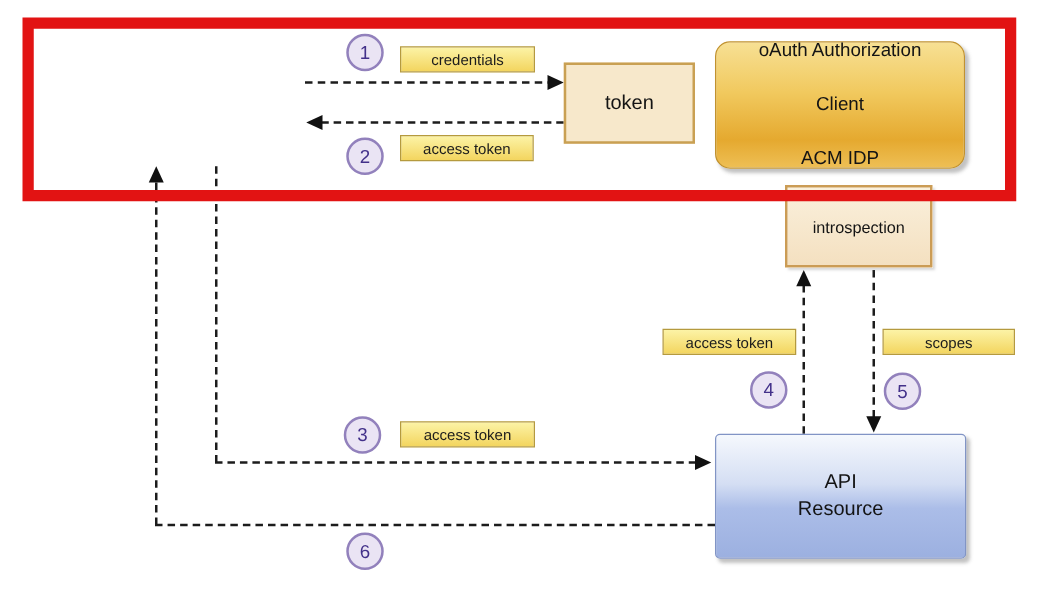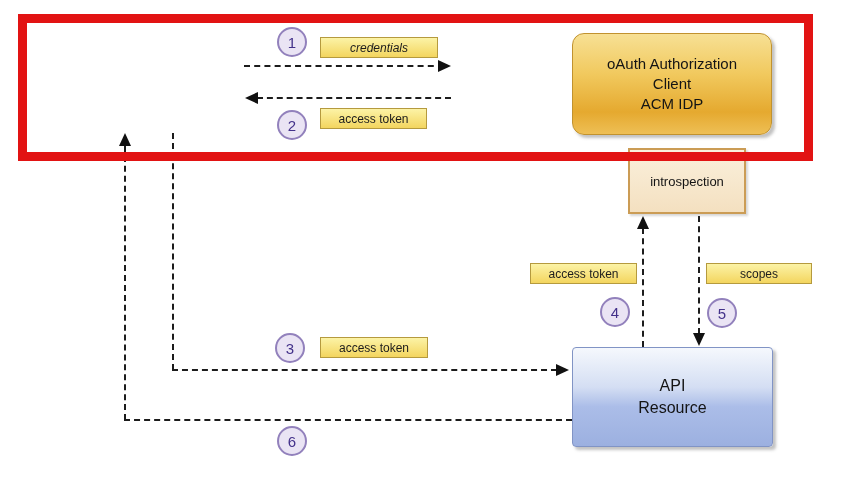--- a/index.html
+++ b/index.html
@@ -17,21 +17,21 @@
     border:1px solid #86a75c;box-shadow:3px 3px 3px rgba(120,120,120,.45);
   }
   .token{
     left:451px;top:50px;width:105px;height:65px;
     background:#f7e8cb;border:2px solid #c9a053;
   }
   .token .ln{font-size:16px;}
   .auth{
     left:572px;top:33px;width:200px;height:102px;border-radius:12px;
     background:linear-gradient(180deg,#f7e094 0%,#f1c95e 40%,#e5a92f 78%,#eebf55 100%);
-    border:1px solid #c1922f;box-shadow:3px 3px 3px rgba(120,120,120,.45);
+    border:1px solid #c1922f;box-shadow:3px 3px 3px rgba(120,120,120,.45);gap:23px;
   }
   .auth .ln{line-height:20px;}
   .introspection{
     left:612px;top:148px;width:118px;height:66px;
     background:linear-gradient(180deg,#faf0dc 0%,#f4e0c0 100%);
     border:2px solid #cb9c55;box-shadow:2px 2px 2px rgba(140,140,140,.35);margin-left:16px;
   }
   .introspection .ln{font-size:13px;}
   .api{
     left:572px;top:347px;width:201px;height:100px;border-radius:4px;
@@ -84,20 +84,23 @@
   <div class="ah ah-up" style="left:637px;top:216px;"></div>
 
   <div class="vline" style="left:698px;top:216px;height:118px;"></div>
   <div class="ah ah-down" style="left:693px;top:333px;"></div>
 
   <div class="hline" style="left:124px;top:419px;width:448px;"></div>
   <div class="vline" style="left:124px;top:146px;height:274px;"></div>
   <div class="ah ah-up" style="left:119px;top:133px;"></div>
 
 
+  <div class="node token">
+    <span class="ln">token</span>
+  </div>
 
   <div class="node auth">
     <span class="ln">oAuth Authorization</span>
     <span class="ln">Client</span>
     <span class="ln">ACM IDP</span>
   </div>
 
   <div class="node introspection">
     <span class="ln">introspection</span>
   </div>
@@ -107,21 +110,21 @@
     <span class="ln">Resource</span>
   </div>
 
   <div class="step" style="left:277px;top:27px;">1</div>
   <div class="step" style="left:277px;top:110px;">2</div>
   <div class="step" style="left:275px;top:333px;">3</div>
   <div class="step" style="left:600px;top:297px;">4</div>
   <div class="step" style="left:707px;top:298px;">5</div>
   <div class="step" style="left:277px;top:426px;">6</div>
 
-  <div class="msg" style="left:320px;top:37px;width:118px;font-style:italic;">credentials</div>
+  <div class="msg" style="left:320px;top:37px;width:108px;">credentials</div>
   <div class="msg" style="left:320px;top:108px;width:107px;">access token</div>
   <div class="msg" style="left:320px;top:337px;width:108px;">access token</div>
   <div class="msg" style="left:530px;top:263px;width:107px;">access token</div>
   <div class="msg" style="left:706px;top:263px;width:106px;">scopes</div>
 
   <div class="highlight"></div>
 
 </div>
 
 </body></html>

